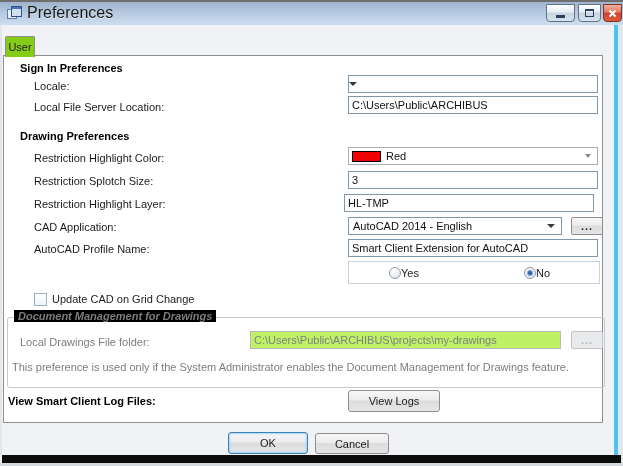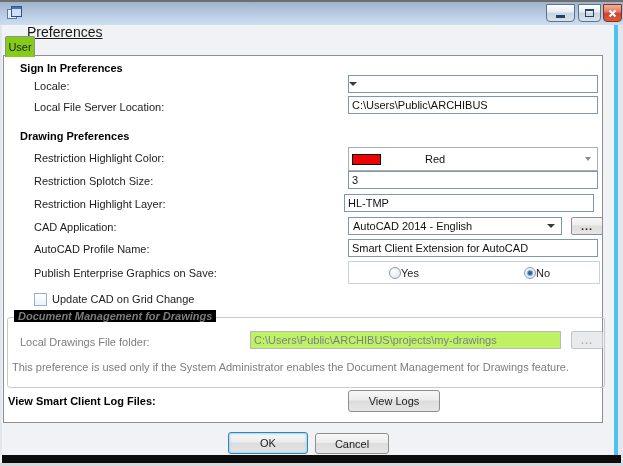--- a/index.html
+++ b/index.html
@@ -14,21 +14,21 @@
   .right-outer { left:618px; top:25px; width:5px; height:438px; background:#e2e7ec; }
   .right-accent { left:614px; top:25px; width:4px; height:430px; background:#4fc2f3; }
   .left-outer { left:0; top:25px; width:2px; height:430px; background:#e2e7ec; }
   .black-bar { left:2px; top:455px; width:619px; height:8px; background:#0c0c0c; }
   .bottom-outer { left:0; top:463px; width:623px; height:3px; background:#d4d9de; }
 
   
   .app-icon { left:7px; top:6px; width:15px; height:14px; }
   .app-icon .back { position:absolute; left:0; top:3px; width:10px; height:10px; background:#e8eef6; border:1px solid #5c7ca8; }
   .app-icon .front { position:absolute; left:4px; top:0; width:11px; height:11px; background:#cfe0f4; border:1px solid #33508a; box-shadow:inset 0 2px 0 #4a72b8; }
-  .title-text { left:27px; top:24px; font-size:14px; color:#161616; text-shadow:0 1px 0 rgba(255,255,255,.55);text-decoration:underline; }
+  .title-text { left:27px; top:4px; font-size:16px; color:#161616; text-shadow:0 1px 0 rgba(255,255,255,.55); }
   .winbtn { top:4px; height:18px; border:1px solid #5f7288; border-radius:0 0 4px 4px;
     background:linear-gradient(#fdfeff, #e5ecf3 45%, #c8d4e1 50%, #d7e2ee);
     display:flex; align-items:center; justify-content:center; cursor:default; }
   .btn-min { left:546px; width:29px; }
   .btn-max { left:578px; width:23px; }
   .btn-close { left:603px; width:19px; border-color:#8c2e1c;
     background:linear-gradient(#f0b0a0, #e07a60 45%, #cf4432 50%, #d95c3c); }
   .glyph-min { width:9px; height:3px; background:#26425f; margin-top:7px; }
   .glyph-max { width:9px; height:8px; border:1px solid #26425f; border-top-width:2px; background:transparent; }
 
@@ -117,21 +117,21 @@
   <div class="abs combo" style="left:348px; top:75px; width:250px; height:18px;">
     <span class="arrow"></span>
   </div>
 
   <div class="abs lbl" style="left:34px; top:101px;">Local File Server Location:</div>
   <input class="abs field" style="left: 348px; top: 96px; width: 250px; height: 18px;" value="C:\Users\Public\ARCHIBUS">
 
   <div class="abs lbl heading" style="left:20px; top:130px;">Drawing Preferences</div>
 
   <div class="abs lbl" style="left:34px; top:152px;">Restriction Highlight Color:</div>
-  <div class="abs combo light" style="left:348px; top:147px; width:250px; height:24px;gap:39px;">
+  <div class="abs combo light" style="left:348px; top:147px; width:250px; height:18px;">
     <span class="swatch" style="background: rgb(238, 2, 2);"></span>
     <span class="val" style="padding-left:5px;">Red</span>
     <span class="arrow small"></span>
   </div>
 
   <div class="abs lbl" style="left:34px; top:175px;">Restriction Splotch Size:</div>
   <input class="abs field" style="left: 348px; top: 171px; width: 250px; height: 18px;" value="3">
 
   <div class="abs lbl" style="left:34px; top:198px;">Restriction Highlight Layer:</div>
   <input class="abs field" style="left: 344px; top: 194px; width: 250px; height: 18px;" value="HL-TMP">
@@ -141,21 +141,20 @@
     <span class="val">AutoCAD 2014 - English</span>
     <span class="arrow"></span>
   </div>
   <div class="abs btn browse" style="left:571px; top:217px; width:32px; height:18px;">
     <span>...</span>
   </div>
 
   <div class="abs lbl" style="left:34px; top:243px;">AutoCAD Profile Name:</div>
   <input class="abs field" style="left: 348px; top: 239px; width: 250px; height: 18px;" value="Smart Client Extension for AutoCAD">
 
-  <div class="abs lbl" style="left:34px; top:267px;">Publish Enterprise Graphics on Save:</div>
   <div class="abs radio-panel">
     <div class="radio-opt" style="left:40px;">
       <span class="radio-circle"></span>
       <span class="radio-lbl">Yes</span>
     </div>
     <div class="radio-opt" style="left:175px;">
       <span class="radio-circle">
           <span class="dot"></span>
         </span>
       <span class="radio-lbl">No</span>

